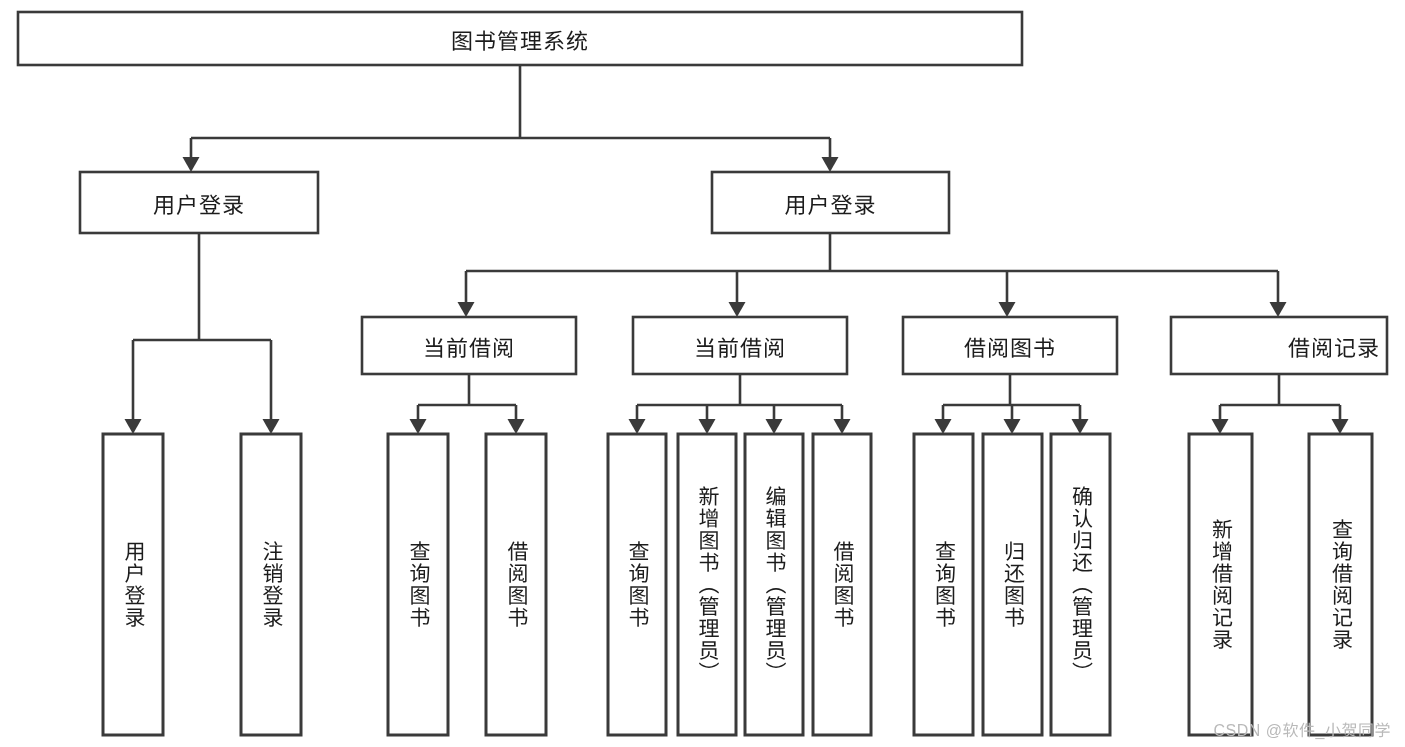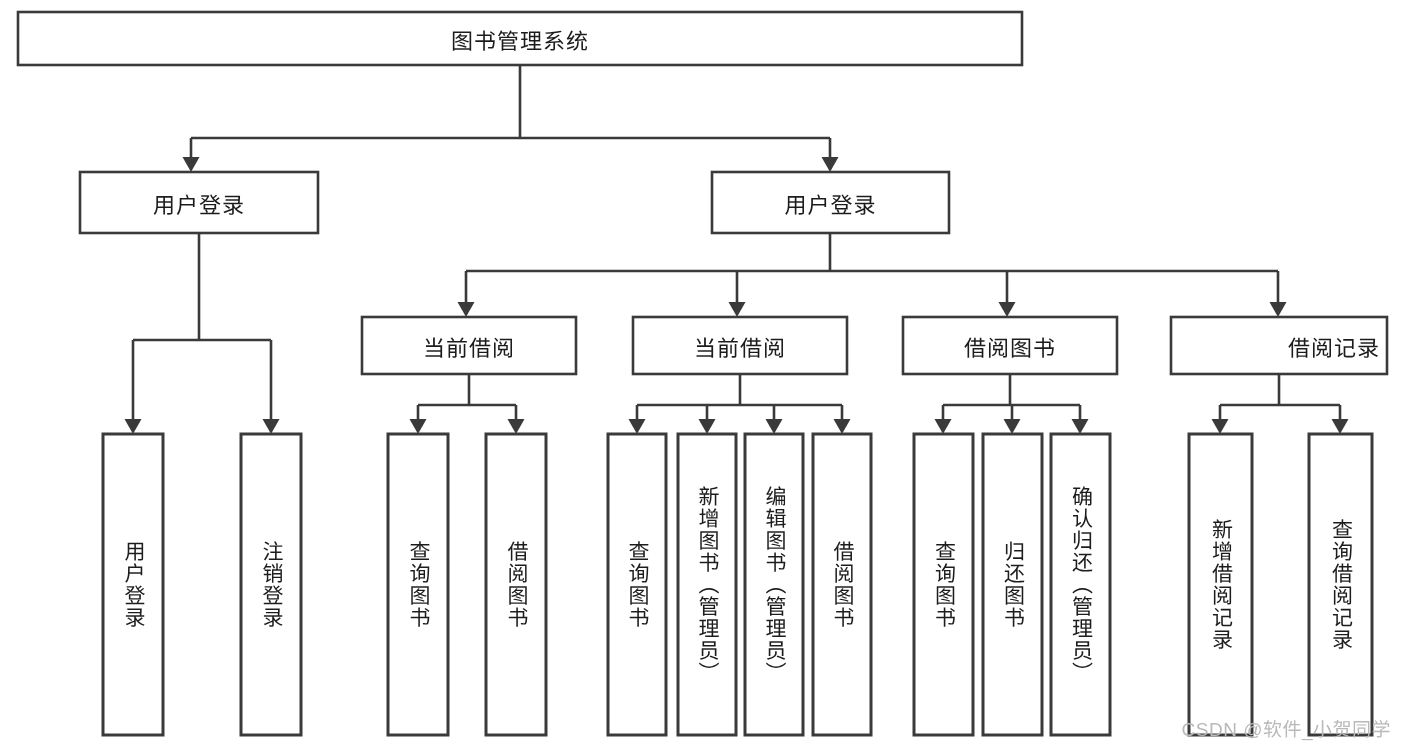--- a/index.html
+++ b/index.html
@@ -74,21 +74,21 @@
     font-size: 22px;
     color: #1c1c1c;
     white-space: nowrap;
     letter-spacing: 1px;
   }
   .watermark {
     position: absolute;
     right: 14px;
     bottom: 6px;
     font-family: "Liberation Sans", "DejaVu Sans", sans-serif;
-    font-size: 19px;
+    font-size: 16px;
     color: #b9b9b9;
     letter-spacing: 0.5px;
     white-space: nowrap;
     user-select: none;
   }
 </style>
 </head>
 <body>
 
 <div id="diagram-root">

